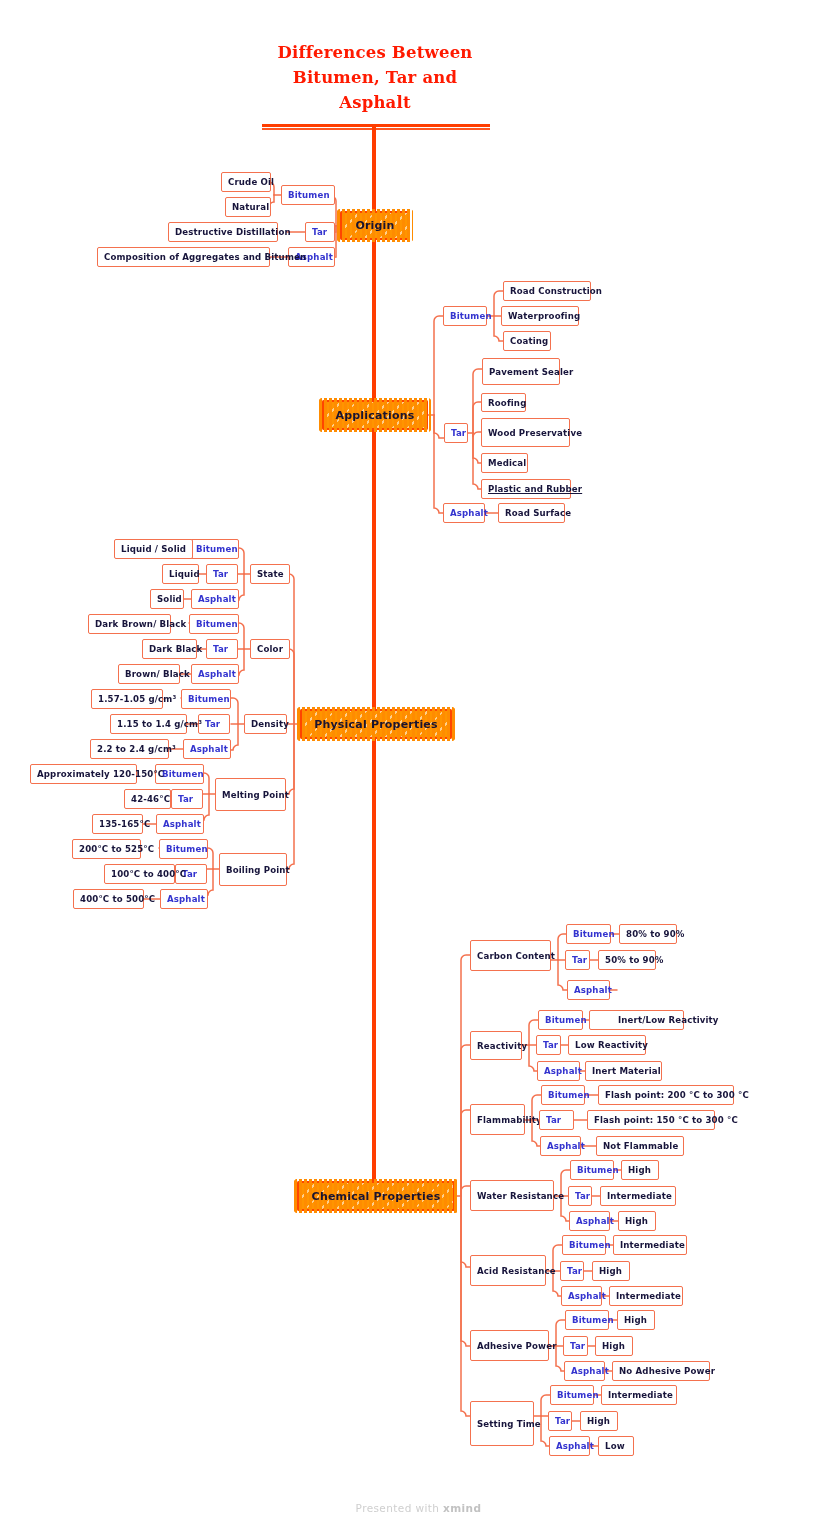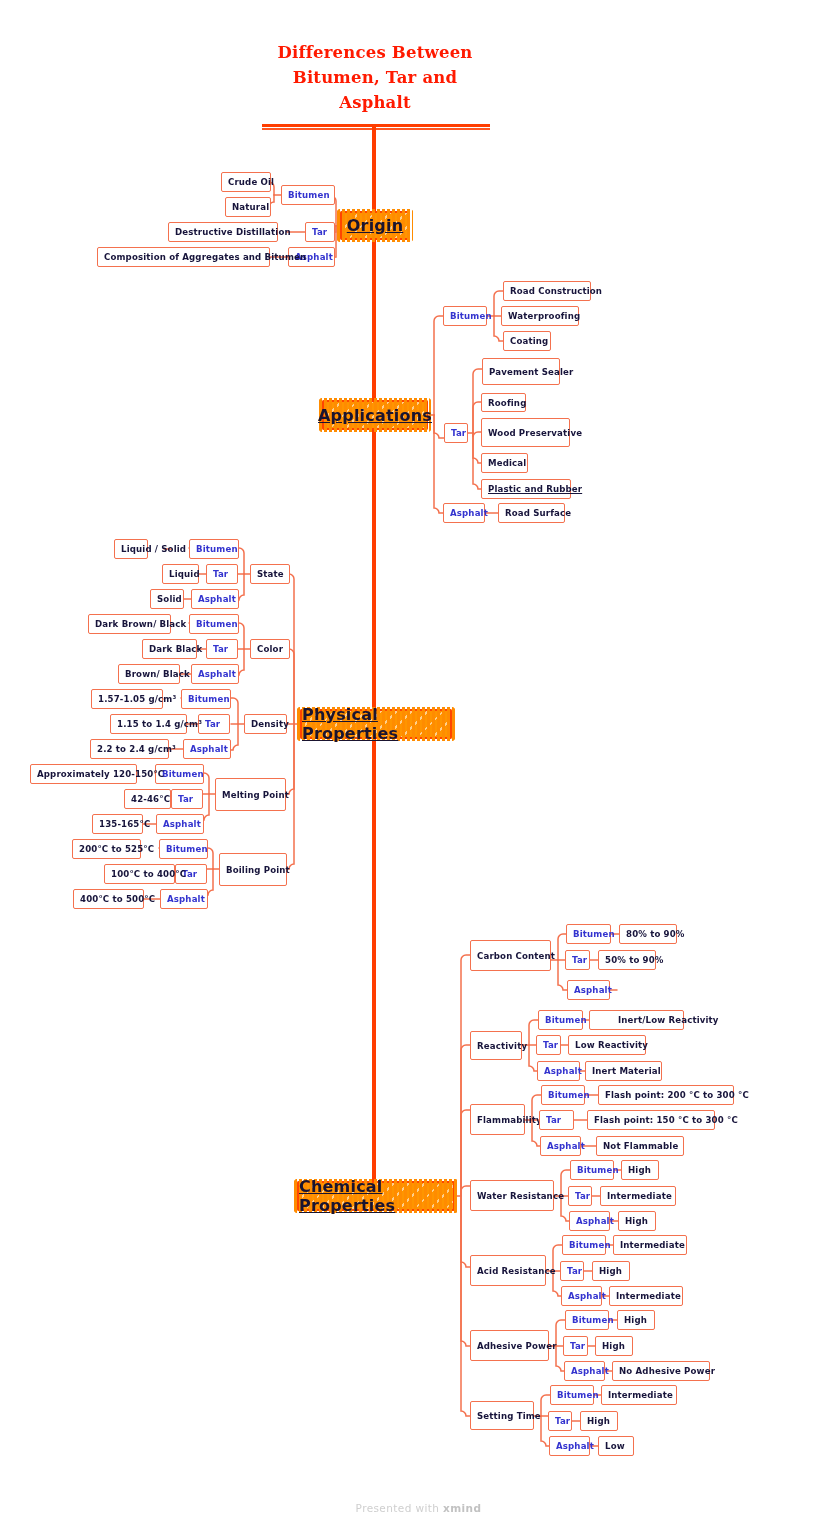--- a/index.html
+++ b/index.html
@@ -23,27 +23,27 @@
         background:#fff;border-radius:2px;display:flex;align-items:center;
         padding:0 6px;font-size:8.6px;font-weight:bold;color:#17143B;
         letter-spacing:.15px;white-space:nowrap;}
   .node.wrap{white-space:normal;line-height:10.5px;}
   .node.mid{color:#3434CF;font-weight:bold;}
   .node.cat{color:#17143B;}
 
   
   .topic{position:absolute;box-sizing:border-box;border:2px solid #FF4500;
          border-radius:2px;display:flex;align-items:center;justify-content:center;
-         font-size:16px;font-weight:bold;color:#1a1430;letter-spacing:.2px;
+         font-size:11px;font-weight:bold;color:#1a1430;letter-spacing:.2px;
          background:
            repeating-linear-gradient(135deg,
              rgba(255,255,255,.55) 0 2px,
              rgba(255,255,255,0) 2px 11px),
            #FF9500;
-         filter:drop-shadow(0 0 0 #FF8C00);text-decoration:underline;}
+         filter:drop-shadow(0 0 0 #FF8C00);}
   .topic::before{content:"";position:absolute;left:-5px;top:-4px;right:-5px;bottom:-4px;
          z-index:-1;border-radius:3px;
          background:#FF8C00;
          -webkit-mask-image:repeating-linear-gradient(90deg,#000 0 3px,transparent 3px 5px);
          mask-image:repeating-linear-gradient(90deg,#000 0 3px,transparent 3px 5px);}
 
   
   .footer{position:absolute;left:0;top:1502px;width:837px;text-align:center;
           font-size:10.5px;color:#cfcfcf;letter-spacing:.4px;}
   .footer b{color:#c2c2c2;font-weight:bold;}
@@ -239,21 +239,21 @@
   <div class="node" style="left:481px;top:418px;width:89px;height:29px;">Wood Preservative</div>
   <div class="node" style="left:481px;top:453px;width:47px;height:20px;">Medical</div>
   <div class="node" style="left:481px;top:479px;width:90px;height:20px;text-decoration:underline;">Plastic and Rubber</div>
 
   <div class="node" style="left:498px;top:503px;width:67px;height:20px;">Road Surface</div>
 
   <div class="node cat" style="left:250px;top:564px;width:40px;height:20px;">State</div>
   <div class="node mid" style="left:189px;top:539px;width:50px;height:20px;">Bitumen</div>
   <div class="node mid" style="left:206px;top:564px;width:32px;height:20px;">Tar</div>
   <div class="node mid" style="left:191px;top:589px;width:48px;height:20px;">Asphalt</div>
-  <div class="node" style="left:114px;top:539px;width:34px;height:20px;">Liquid / Solid</div>
+  <div class="node" style="left:114px;top:539px;width:79px;height:20px;">Liquid / Solid</div>
   <div class="node" style="left:162px;top:564px;width:37px;height:20px;">Liquid</div>
   <div class="node" style="left:150px;top:589px;width:34px;height:20px;">Solid</div>
 
   <div class="node cat" style="left:250px;top:639px;width:40px;height:20px;">Color</div>
   <div class="node mid" style="left:189px;top:614px;width:50px;height:20px;">Bitumen</div>
   <div class="node mid" style="left:206px;top:639px;width:32px;height:20px;">Tar</div>
   <div class="node mid" style="left:191px;top:664px;width:48px;height:20px;">Asphalt</div>
   <div class="node" style="left:88px;top:614px;width:83px;height:20px;">Dark Brown/ Black</div>
   <div class="node" style="left:142px;top:639px;width:55px;height:20px;">Dark Black</div>
   <div class="node" style="left:118px;top:664px;width:62px;height:20px;">Brown/ Black</div>
@@ -322,21 +322,21 @@
   <div class="node" style="left:609px;top:1286px;width:74px;height:20px;">Intermediate</div>
 
   <div class="node cat" style="left:470px;top:1330px;width:79px;height:31px;">Adhesive Power</div>
   <div class="node mid" style="left:565px;top:1310px;width:44px;height:20px;">Bitumen</div>
   <div class="node mid" style="left:563px;top:1336px;width:25px;height:20px;">Tar</div>
   <div class="node mid" style="left:564px;top:1361px;width:41px;height:20px;">Asphalt</div>
   <div class="node" style="left:617px;top:1310px;width:38px;height:20px;">High</div>
   <div class="node" style="left:595px;top:1336px;width:38px;height:20px;">High</div>
   <div class="node" style="left:612px;top:1361px;width:98px;height:20px;">No Adhesive Power</div>
 
-  <div class="node cat" style="left:470px;top:1401px;width:64px;height:29px;">Setting Time</div>
+  <div class="node cat" style="left:470px;top:1401px;width:64px;height:45px;">Setting Time</div>
   <div class="node mid" style="left:550px;top:1385px;width:44px;height:20px;">Bitumen</div>
   <div class="node mid" style="left:548px;top:1411px;width:24px;height:20px;">Tar</div>
   <div class="node mid" style="left:549px;top:1436px;width:41px;height:20px;">Asphalt</div>
   <div class="node" style="left:601px;top:1385px;width:76px;height:20px;">Intermediate</div>
   <div class="node" style="left:580px;top:1411px;width:38px;height:20px;">High</div>
   <div class="node" style="left:598px;top:1436px;width:36px;height:20px;">Low</div>
 
   <div class="footer">
     <span>Presented with </span><b>xmind</b>
   </div>

